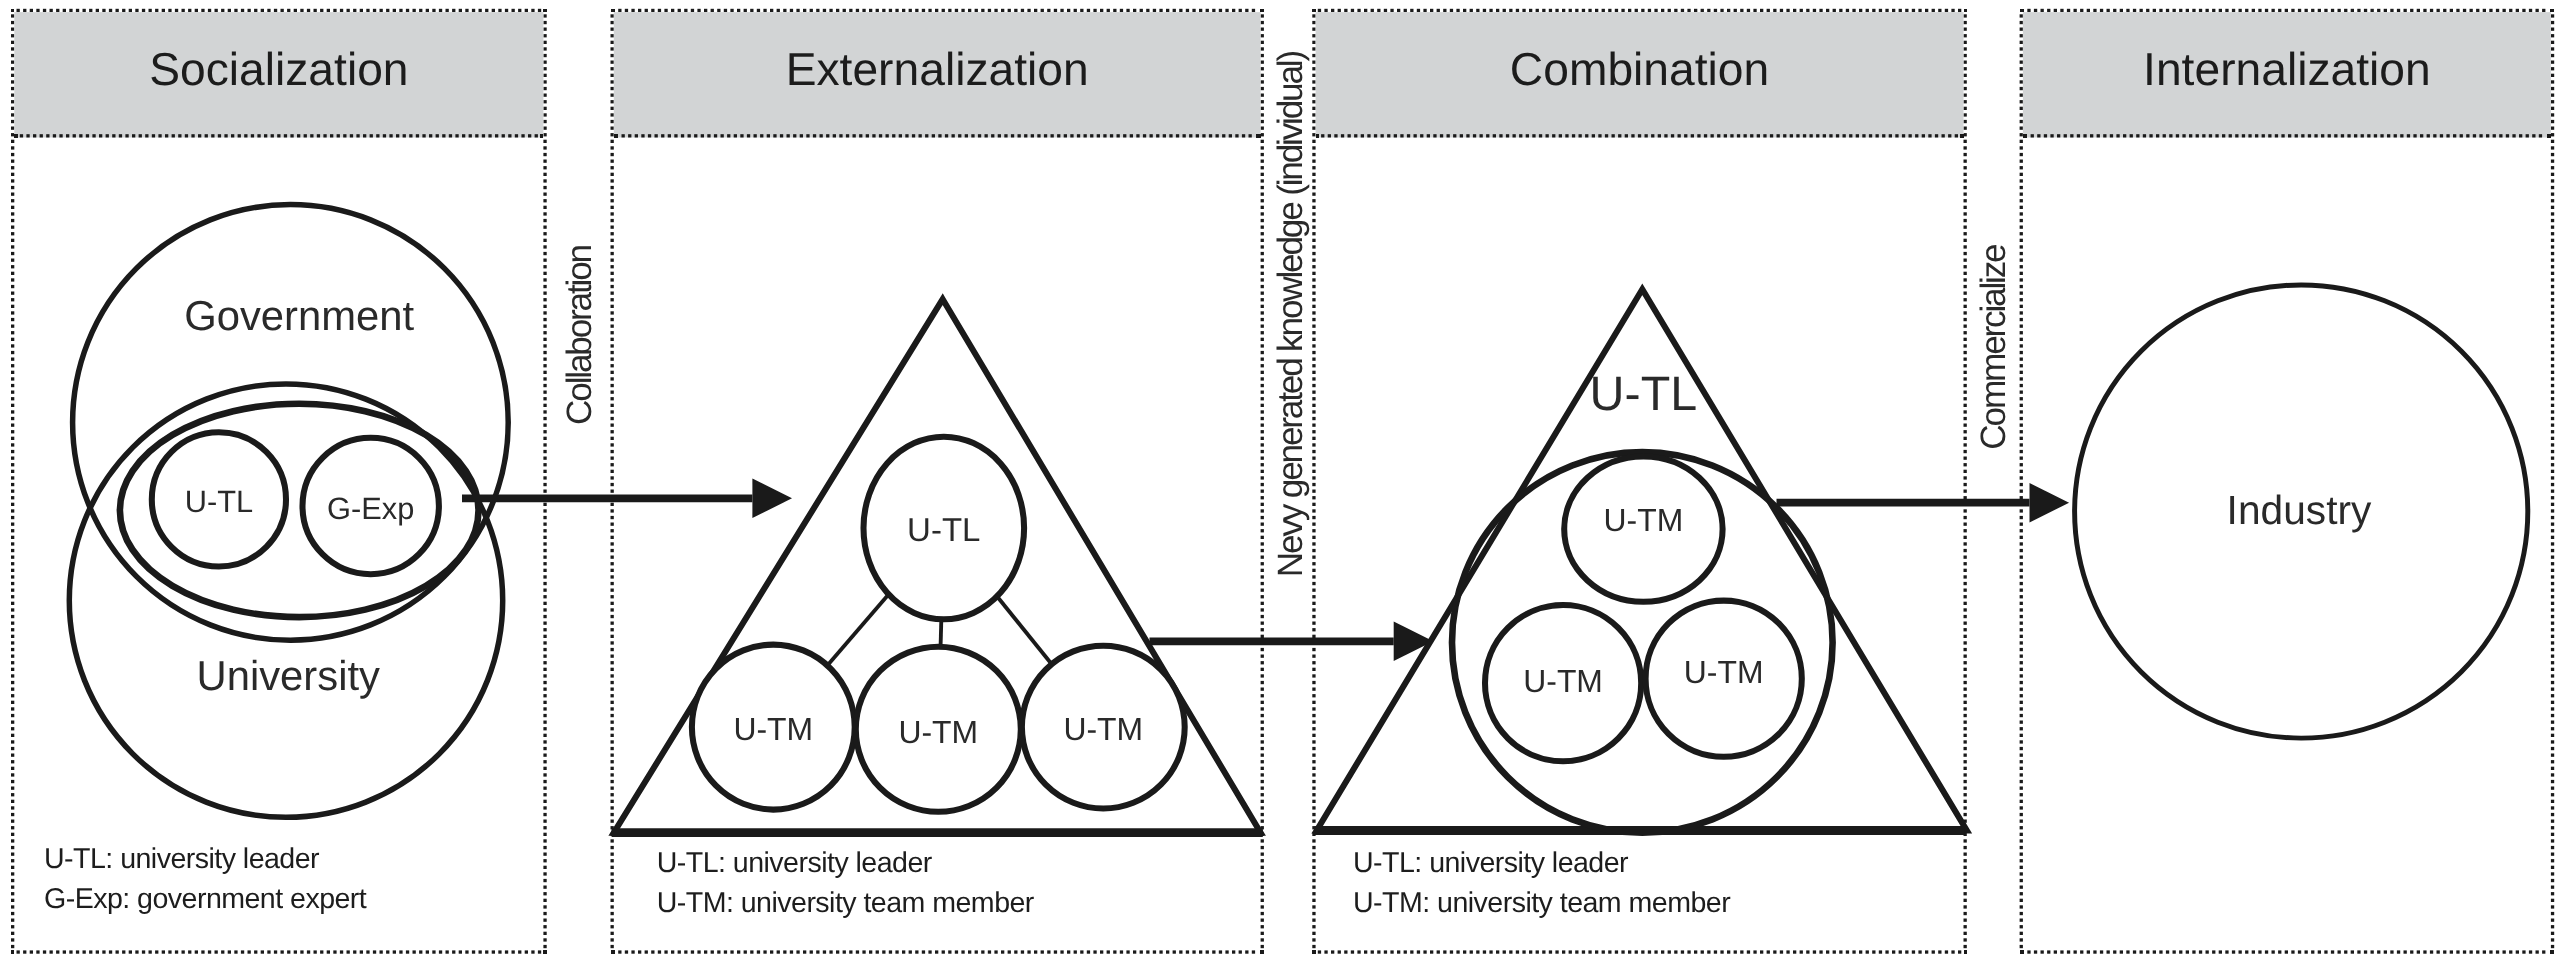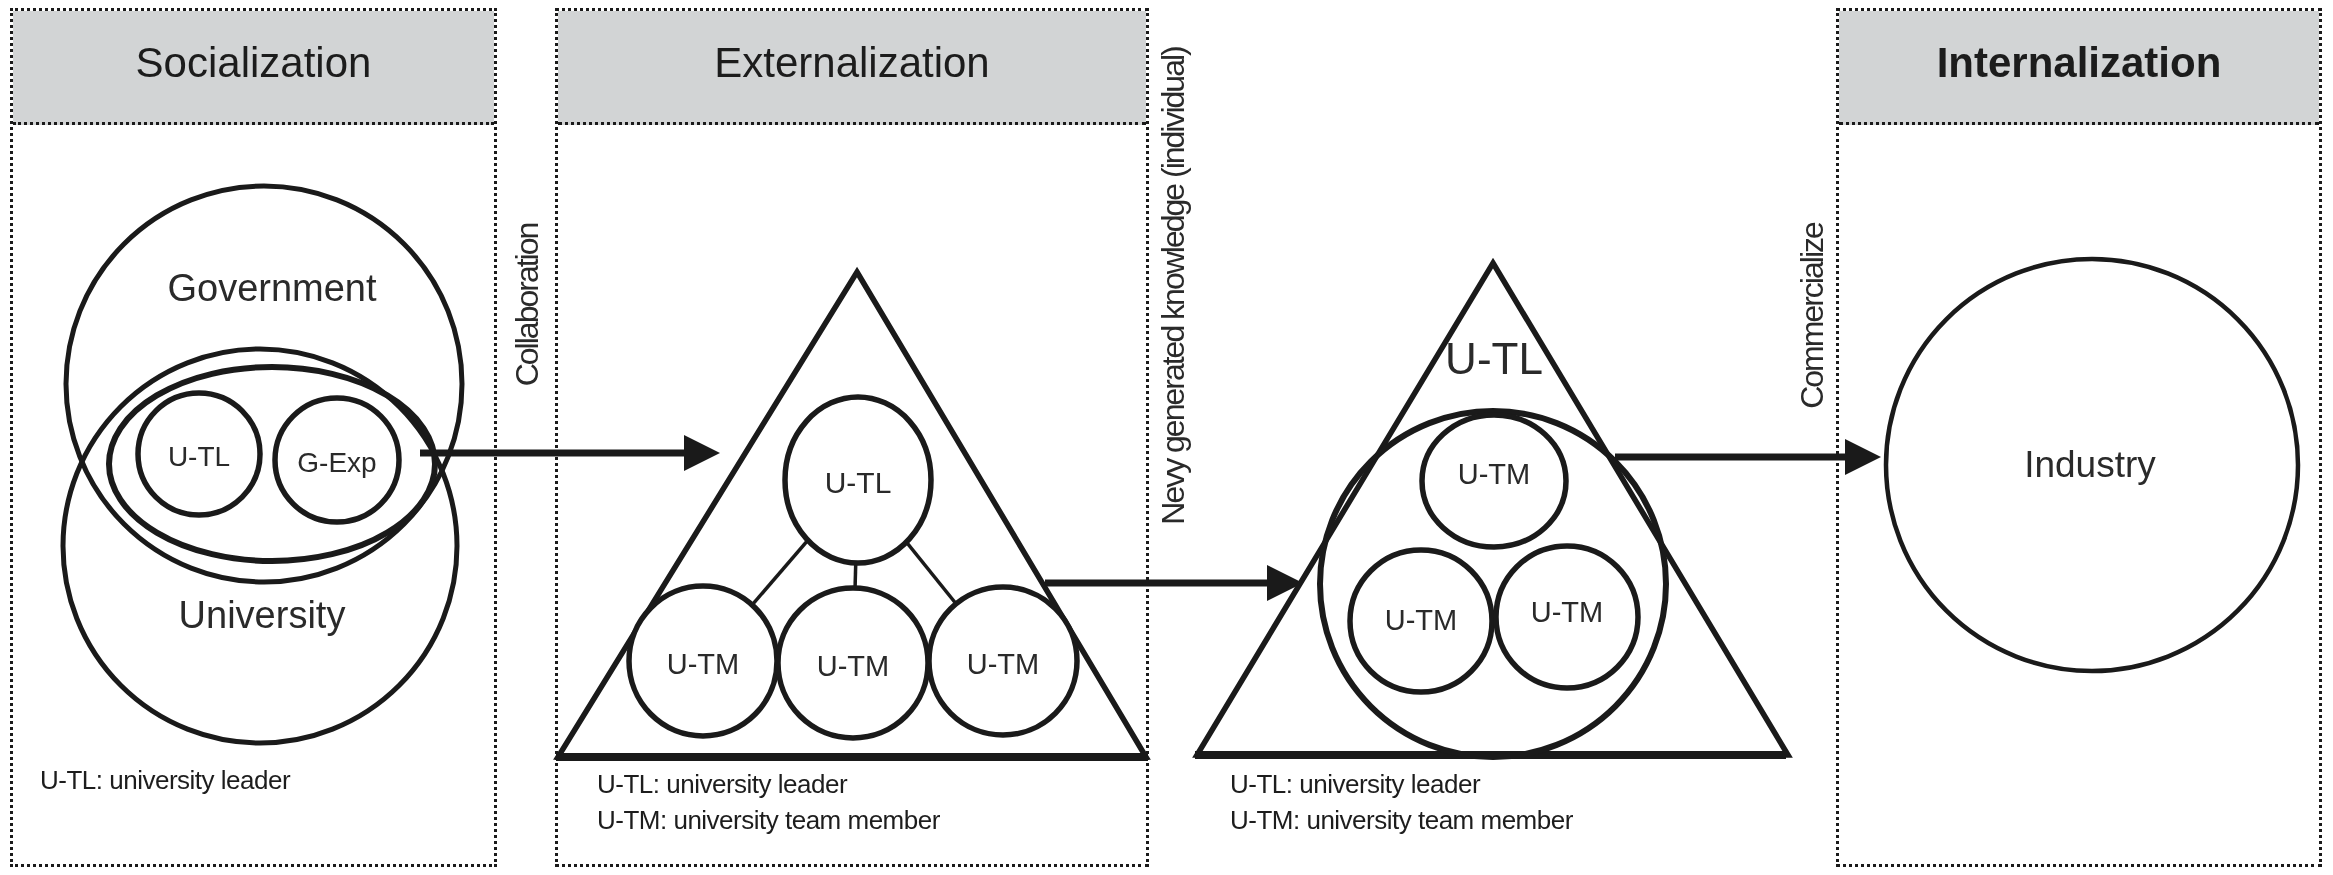--- a/index.html
+++ b/index.html
@@ -68,32 +68,38 @@
   <div class="panel" style="left:10px;width:487px;">
     <div class="panel-header">
       <span class="panel-title">Socialization</span>
     </div>
   </div>
   <div class="panel" style="left:555px;width:594px;">
     <div class="panel-header">
       <span class="panel-title">Externalization</span>
     </div>
   </div>
-  <div class="panel" style="left:1836px;width:486px;font-weight:bold;">
+  <div class="panel" style="left:1193px;width:595px;">
+    <div class="panel-header">
+      <span class="panel-title">Combination</span>
+    </div>
+  </div>
+  <div class="panel" style="left:1836px;width:486px;">
     <div class="panel-header">
       <span class="panel-title">Internalization</span>
     </div>
   </div>
 
   <div class="vlabel" style="left:527px;top:305px;">Collaboration</div>
   <div class="vlabel" style="left:1173px;top:286px;">Nevy generated knowledge (individual)</div>
   <div class="vlabel" style="left:1812px;top:316px;">Commercialize</div>
 
   <div class="notes" style="left:40px;top:762px;">
     <div>U-TL: university leader</div>
+    <div>G-Exp: government expert</div>
   </div>
   <div class="notes" style="left:597px;top:766px;">
     <div>U-TL: university leader</div>
     <div>U-TM: university team member</div>
   </div>
   <div class="notes" style="left:1230px;top:766px;">
     <div>U-TL: university leader</div>
     <div>U-TM: university team member</div>
   </div>
 

